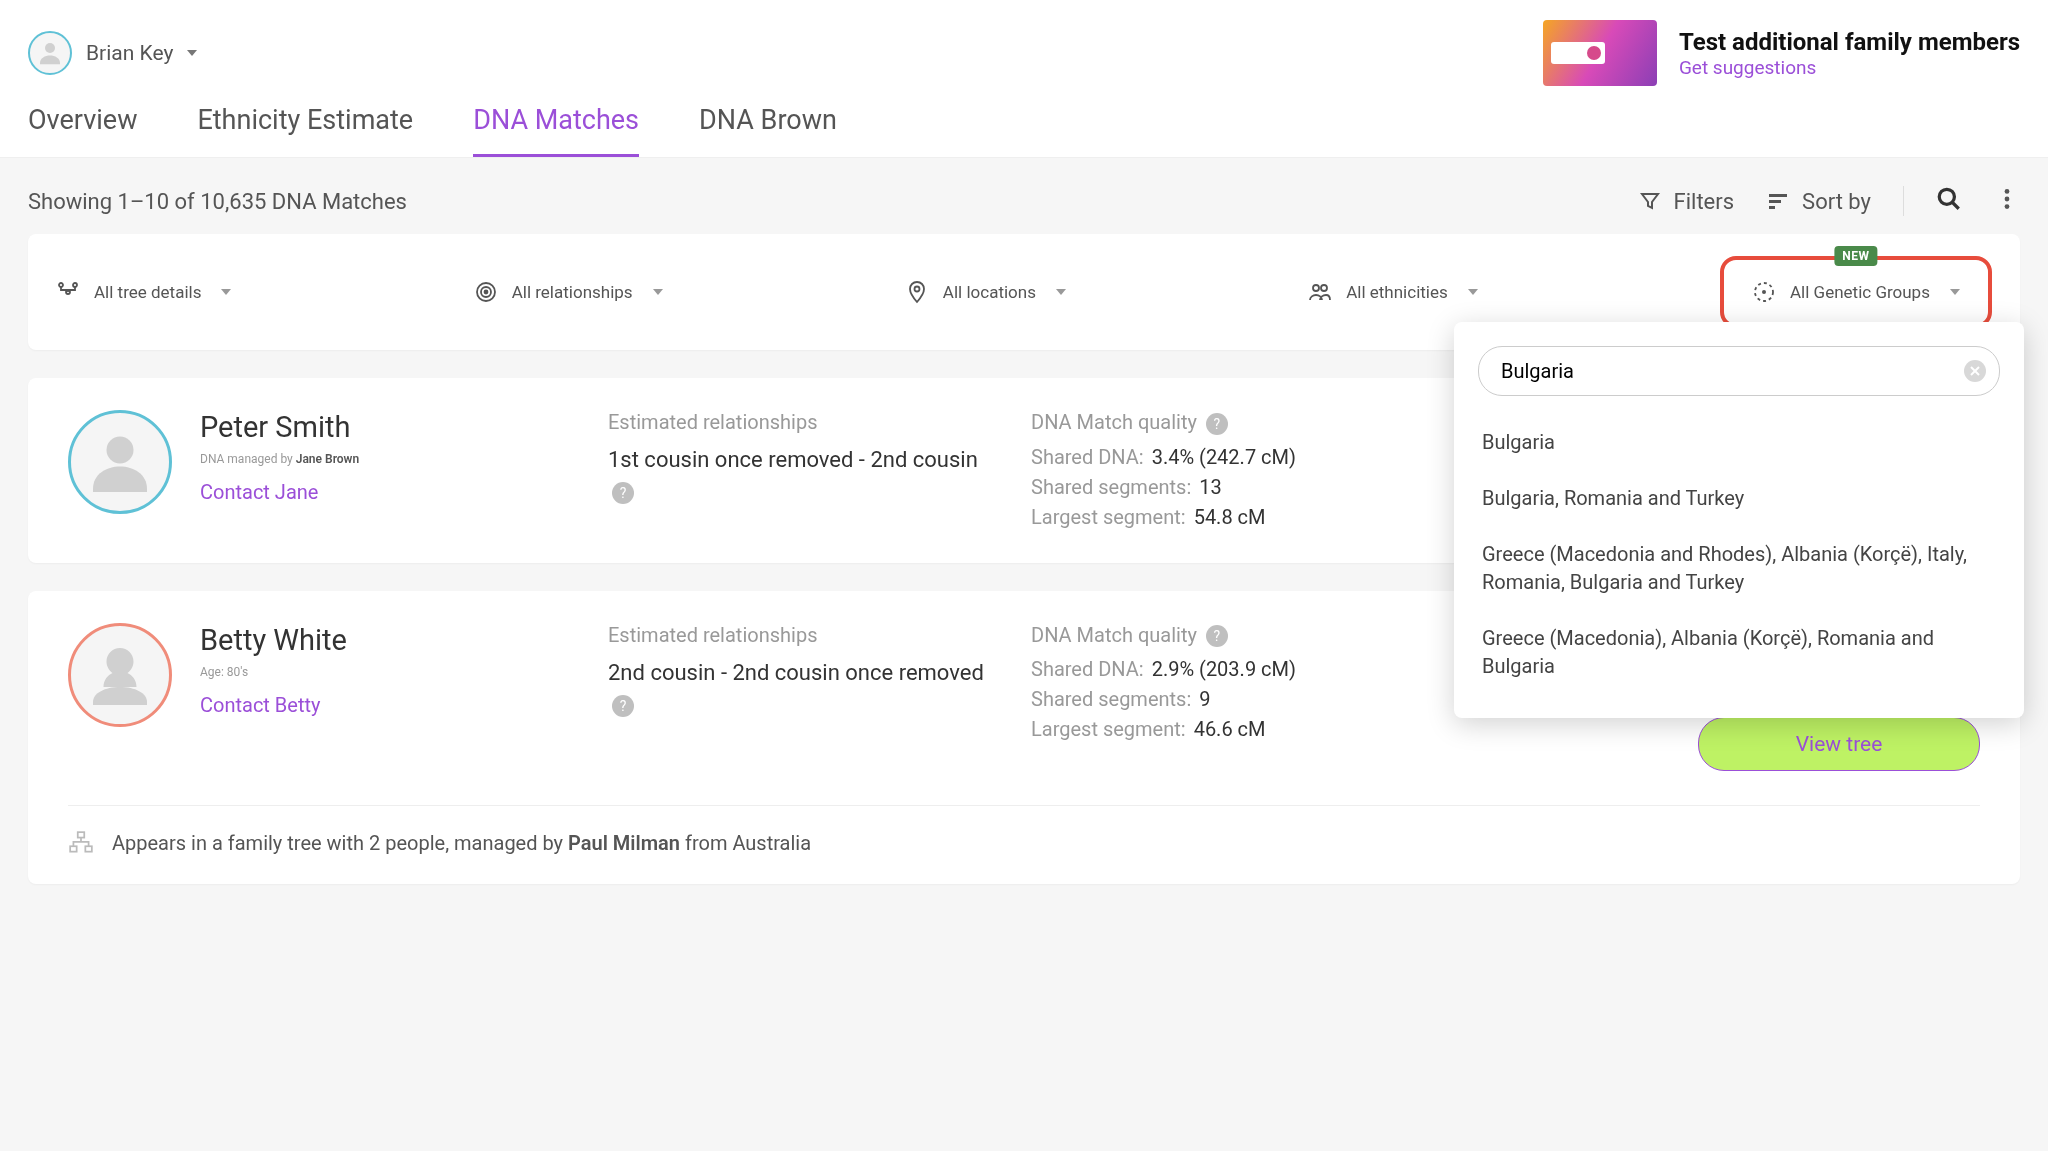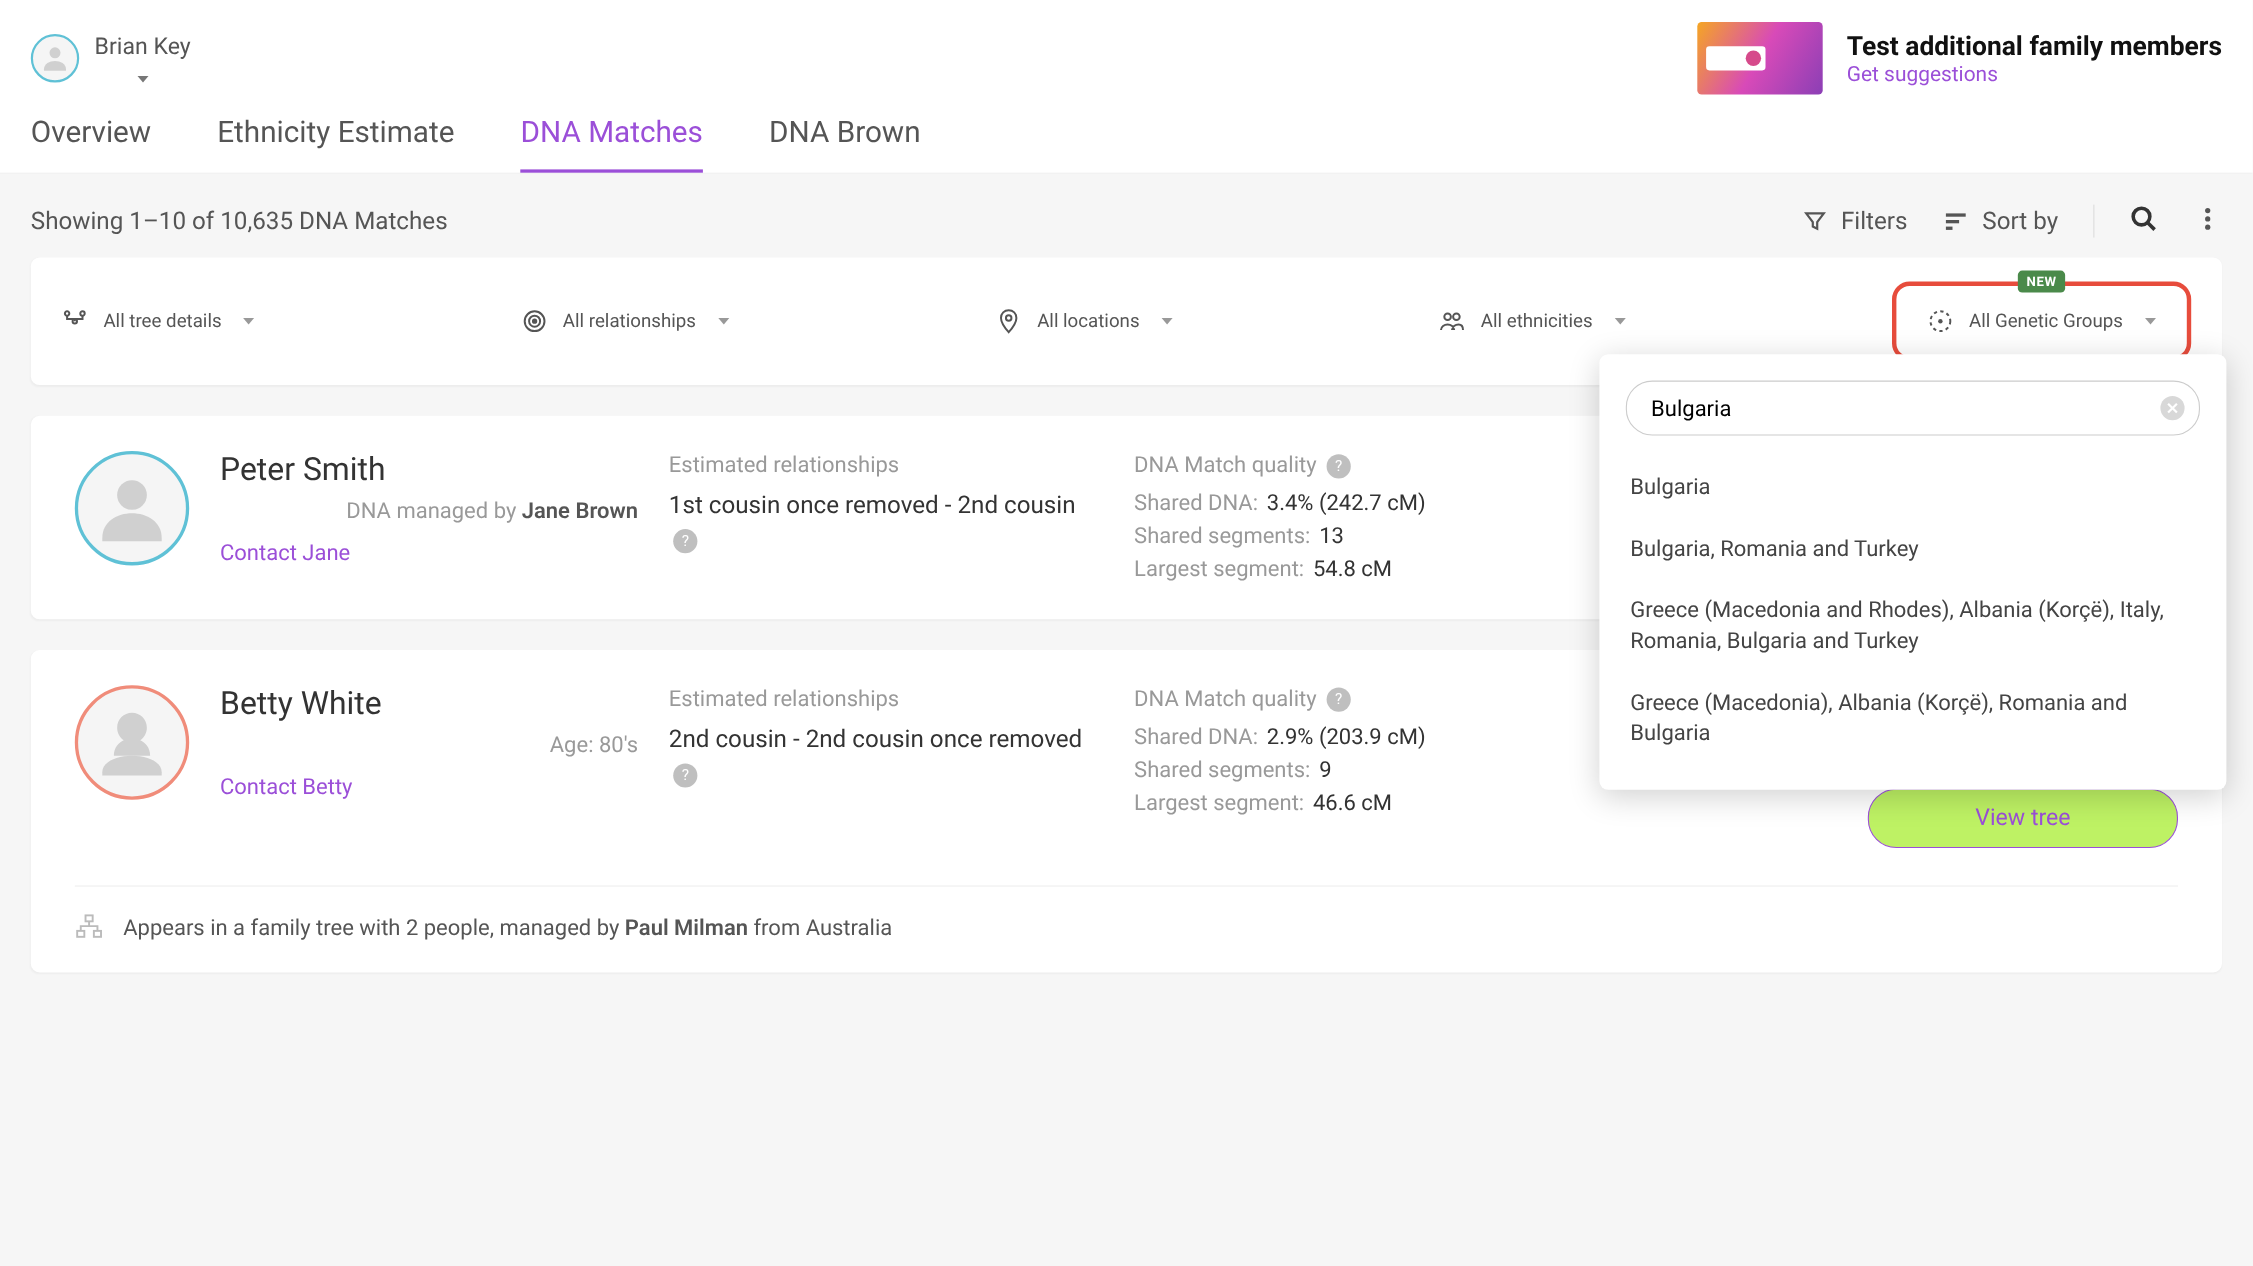--- a/index.html
+++ b/index.html
@@ -2,21 +2,21 @@
 <html><head>
 <meta charset="utf-8">
 <style>
 * { margin: 0; padding: 0; box-sizing: border-box; font-family: -apple-system, BlinkMacSystemFont, "Segoe UI", Roboto, Helvetica, Arial, sans-serif; }
 body { background: #f6f6f6; color: #333; }
 .top-bar { background: #fff; padding: 0 28px; border-bottom: 1px solid #efefef; }
 .profile-row { display: flex; align-items: center; justify-content: space-between; padding-top: 20px; }
 .profile-left { display: flex; align-items: center; gap: 14px; }
 .avatar-ring { width: 44px; height: 44px; border-radius: 50%; border: 2px solid #5fc1d6; display: flex; align-items: center; justify-content: center; background: #f5f5f5; }
 .avatar-ring svg { width: 30px; height: 30px; }
-.profile-name { font-size: 21px; color: #555; display: flex; align-items: center; gap: 14px; cursor: pointer; flex-direction: column; }
+.profile-name { font-size: 21px; color: #555; display: flex; align-items: center; gap: 14px; cursor: pointer; }
 .caret { width: 0; height: 0; border-left: 5px solid transparent; border-right: 5px solid transparent; border-top: 6px solid #777; }
 .promo { display: flex; align-items: center; gap: 22px; }
 .promo-img { width: 114px; height: 66px; background: linear-gradient(120deg, #f5a623 0%, #d84ab8 50%, #8b3fb5 100%); border-radius: 4px; position: relative; overflow: hidden; }
 .promo-img::before { content: ''; position: absolute; left: 8px; top: 22px; width: 54px; height: 22px; background: #fff; border-radius: 3px; }
 .promo-img::after { content: ''; position: absolute; left: 44px; top: 26px; width: 14px; height: 14px; background: #d64a8b; border-radius: 50%; }
 .promo-text h3 { font-size: 24px; font-weight: 700; color: #111; }
 .promo-text a { color: #9b4fd8; font-size: 19px; text-decoration: none; }
 .tabs { display: flex; gap: 60px; margin-top: 18px; }
 .tab { font-size: 27px; color: #555; padding-bottom: 18px; border-bottom: 3px solid transparent; cursor: pointer; }
 .tab.active { color: #9b4fd8; border-bottom-color: #9b4fd8; }
@@ -42,21 +42,21 @@
 .dd-search .clear svg { width: 12px; height: 12px; }
 .dd-item { padding: 14px 28px; font-size: 20px; color: #444; cursor: pointer; line-height: 1.4; }
 .card { background: #fff; border-radius: 8px; margin-top: 28px; padding: 32px 40px 28px; box-shadow: 0 1px 2px rgba(0,0,0,0.04); }
 .card-body { display: flex; gap: 28px; }
 .card-avatar { width: 104px; height: 104px; border-radius: 50%; display: flex; align-items: center; justify-content: center; flex-shrink: 0; background: #f5f5f5; }
 .avatar-blue { border: 3px solid #5fc1d6; }
 .avatar-coral { border: 3px solid #f08c7a; }
 .card-avatar svg { width: 72px; height: 72px; }
 .card-left { flex: 0 0 380px; }
 .card-name { font-size: 29px; color: #333; margin-bottom: 8px; }
-.card-sub { font-size: 20px; color: #999; margin-bottom: 14px; text-align: right; }
+.card-sub { font-size: 12px; color: #999; margin-bottom: 14px; }
 .card-sub b { color: #555; font-weight: 600; }
 .card-link { font-size: 20px; color: #9b4fd8; text-decoration: none; cursor: pointer; }
 .card-mid { flex: 0 0 395px; }
 .section-label { font-size: 20px; color: #999; margin-bottom: 10px; }
 .rel-text { font-size: 22px; color: #333; line-height: 1.45; }
 .help-circle { display: inline-flex; align-items: center; justify-content: center; width: 22px; height: 22px; background: #bfbfbf; color: #fff; border-radius: 50%; font-size: 14px; margin-left: 4px; vertical-align: middle; }
 .card-right { flex: 1; }
 .quality-row { display: flex; gap: 8px; font-size: 20px; margin-bottom: 6px; }
 .quality-label { color: #999; }
 .quality-val { color: #333; }

